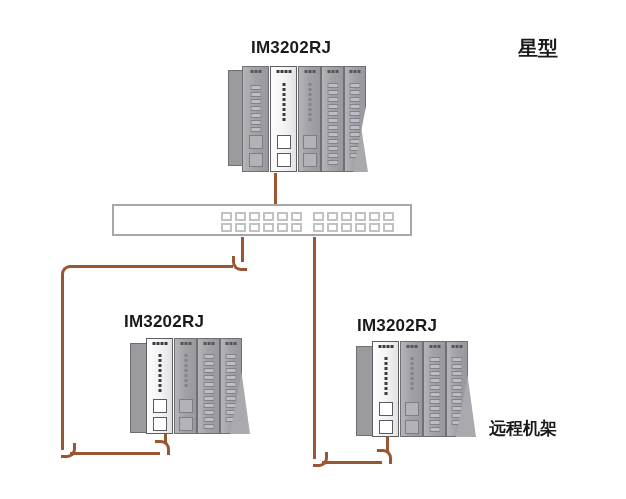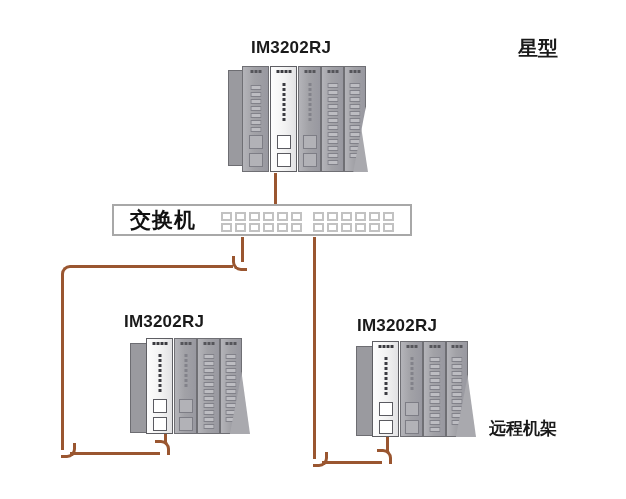--- a/index.html
+++ b/index.html
@@ -319,21 +319,20 @@
           <s></s>
           <s></s>
           <s></s>
           <s></s>
       </div>
     </div>
   </div>
 
 
   <div class="switch-box" style="left:112px; top:204px; width:300px; height:32px;">
-    <div class="switch-name">交换机</div>
 
     <div class="port-bank" style="left:107px; top:6px;">
       <div class="port-row">
         <span class="port-group">
           <span class="port"></span>
           <span class="port"></span>
           <span class="port"></span>
           <span class="port"></span>
           <span class="port"></span>
           <span class="port"></span>

